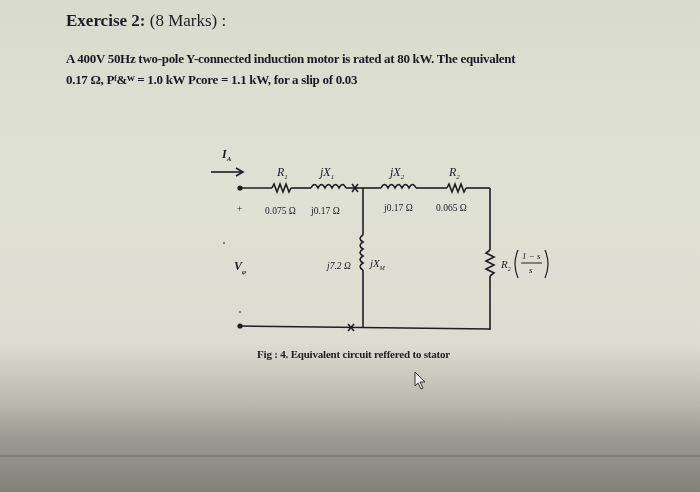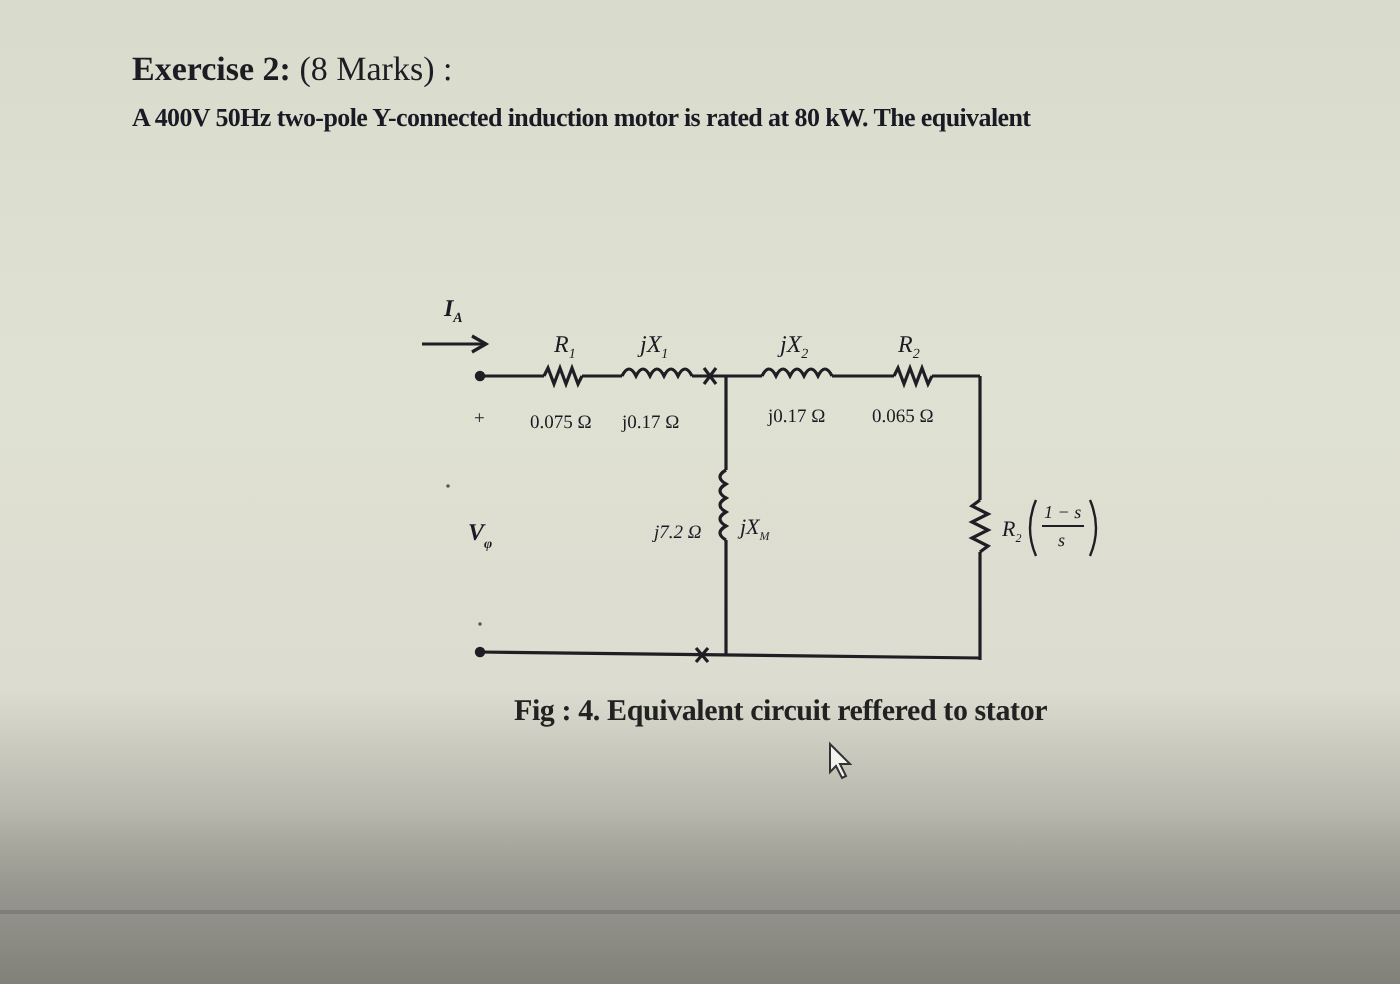--- a/index.html
+++ b/index.html
@@ -4,50 +4,51 @@
 <style>
   html, body { margin:0; padding:0; }
   body {
     width:700px; height:492px; overflow:hidden;
     background: linear-gradient(180deg, #d9dccd 0%, #dfe1d2 40%, #dcdcd0 70%, #b9b8ae 82%, #a09f97 90%, #8e8d86 100%);
     font-family: "Liberation Serif", "DejaVu Serif", serif;
     color:#1c1c22;
     position:relative;
   }
   .title {
-    position:absolute; left:66px; top:25px;
+    position:absolute; left:66px; top:11px;
     font-size:17px; 
   }
   .title b { font-weight:bold; }
   .problem {
     position:absolute; left:66px; top:48px; width:630px;
     font-size:13px; line-height:21px; font-weight:bold; letter-spacing:-0.3px;
     color:#1a1a25;
   }
   .problem .line { white-space:nowrap; display:block; }
   .circuit { position:absolute; left:0; top:0; }
   .caption {
     position:absolute; left:257px; top:348px;
-    font-size:15px; font-weight:bold; color:#222; letter-spacing:-0.2px;
+    font-size:11px; font-weight:bold; color:#222; letter-spacing:-0.2px;
   }
   .lbl { font-family:"Liberation Serif", serif; font-style:italic; fill:#1a1a22; }
   .val { font-family:"Liberation Serif", serif; fill:#1a1a22; font-size:9.5px; }
   .shade {
     position:absolute; left:0; top:405px; width:700px; height:87px;
     background: linear-gradient(180deg, rgba(140,140,132,0) 0%, rgba(120,120,112,0.25) 60%, rgba(105,105,98,0.35) 100%);
   }
   .edge { position:absolute; left:0; top:455px; width:700px; height:2px; background:rgba(90,90,85,0.35); }
 </style>
 </head>
 <body>
 
 <div class="title"><b>Exercise 2:</b><span> (8 Marks) :</span></div>
 
 <div class="problem">
   <span class="line">A 400V 50Hz two-pole Y-connected induction motor is rated at 80 kW. The equivalent</span>
+  <span class="line">0.17 Ω, Pᶠ&amp;ᵂ = 1.0 kW Pcore = 1.1 kW, for a slip of 0.03</span>
 </div>
 
 <svg class="circuit" width="700" height="400" viewBox="0 0 700 400" xmlns="http://www.w3.org/2000/svg">
   <g stroke="#1e1e24" stroke-width="1.6" fill="none">
 
     <g>
       <line x1="211" y1="172" x2="242" y2="172"></line>
       <polyline points="236,168 243,172 236,176"></polyline>
     </g>
 

